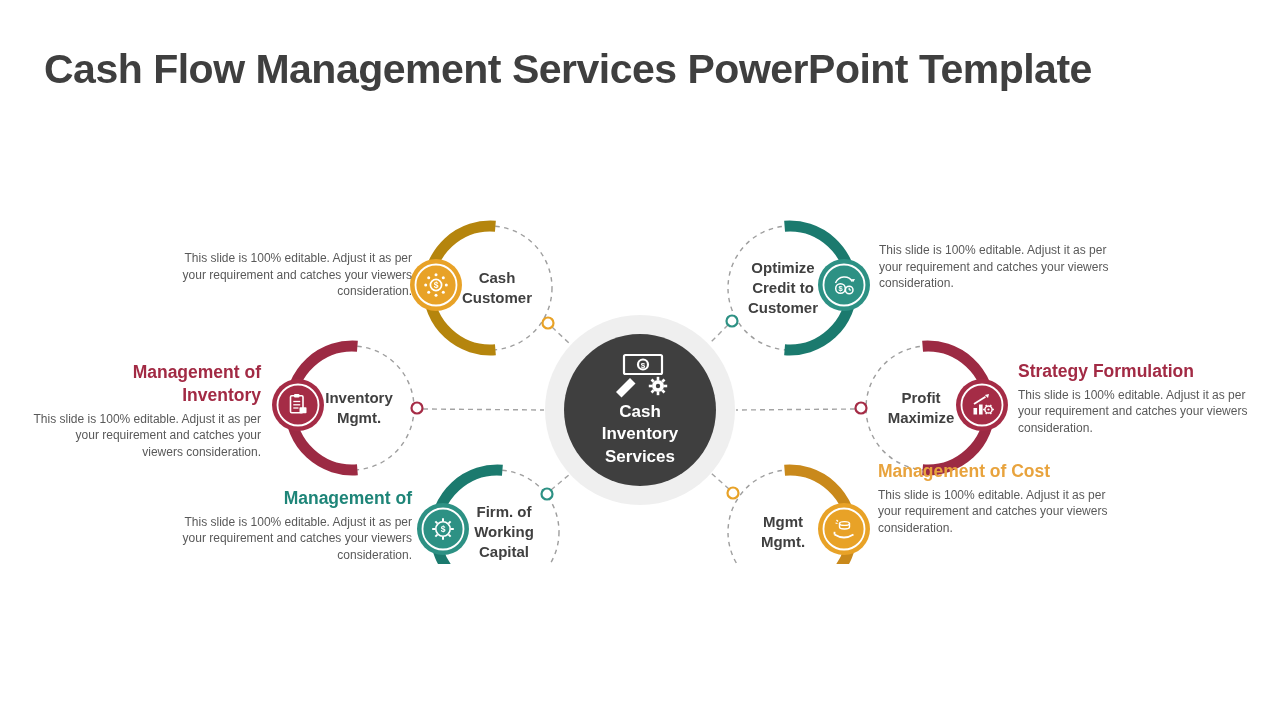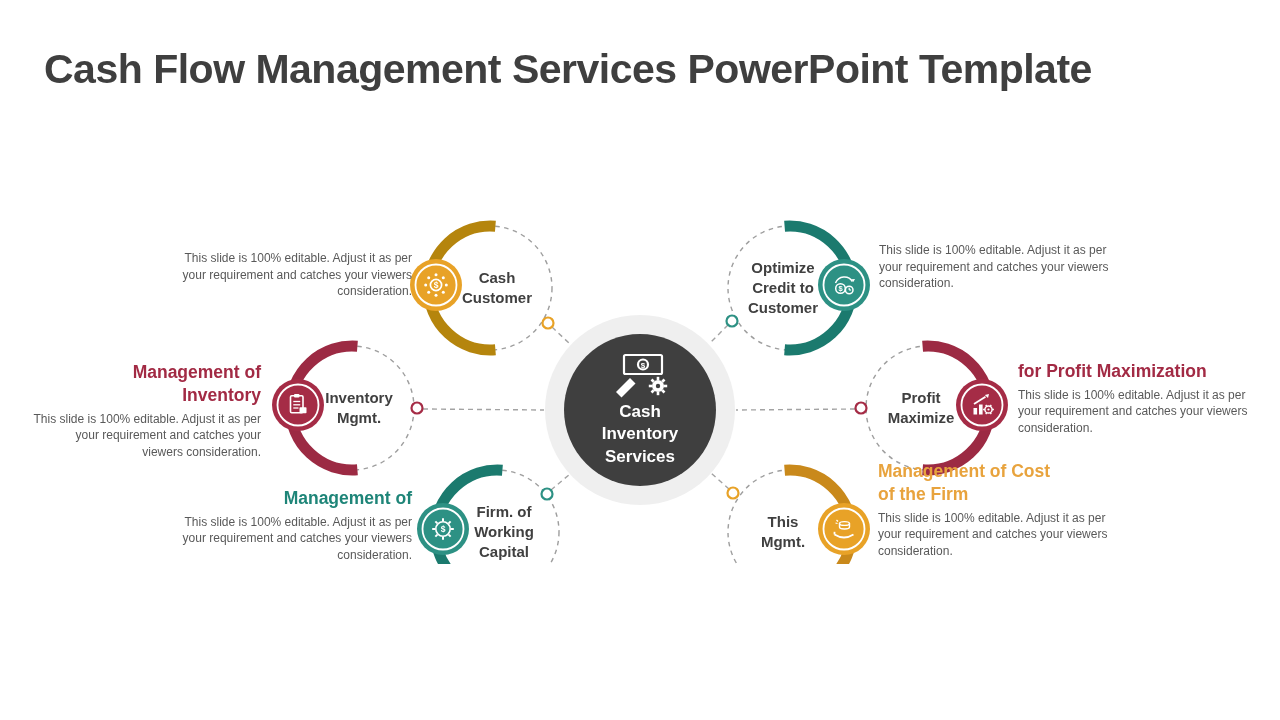--- a/index.html
+++ b/index.html
@@ -178,21 +178,21 @@
       <circle cx="26" cy="26" r="26" fill="#e8a227"></circle>
       <circle cx="26" cy="26" r="20.5" fill="none" stroke="#fff" stroke-width="1.8"></circle>
       <ellipse cx="26.5" cy="20.5" rx="5" ry="1.9" fill="none" stroke="#fff" stroke-width="1.4"></ellipse>
       <path d="M21.5,20.5 v3.6 a 5 1.9 0 0 0 10,0 v-3.6" fill="none" stroke="#fff" stroke-width="1.4"></path>
       <line x1="18.5" y1="17" x2="20" y2="18.5" stroke="#fff" stroke-width="1.2"></line>
       <line x1="17.5" y1="20" x2="19.5" y2="20.5" stroke="#fff" stroke-width="1.2"></line>
       <path d="M16.5,31.5 q 9.5 6 19,0" fill="none" stroke="#fff" stroke-width="1.8"></path>
       <line x1="16.5" y1="31.5" x2="16.5" y2="28.8" stroke="#fff" stroke-width="1.8"></line>
     </svg>
     <div class="node-label pad-r">
-      <div>This</div>
+      <div>Mgmt</div>
       <div>Mgmt.</div>
     </div>
   </div>
 
   <svg class="connector-layer" width="1280" height="720">
     <g stroke="#a3a3a3" stroke-width="1.4" stroke-dasharray="5 4" fill="none">
       <path d="M552,327 L571,345"></path>
       <path d="M423,409 L544,410"></path>
       <path d="M551,490 L570,474"></path>
       <path d="M728,325 L709,344"></path>
@@ -253,23 +253,22 @@
   <div class="caption align-r c-teal" style="right:868px;top:487px;">
     <div class="h-line">Management of</div>
     <div class="body">This slide is 100% editable. Adjust it as per your requirement and catches your viewers consideration.</div>
   </div>
 
   <div class="caption c-teal" style="left:879px;top:238px;">
     <div class="body">This slide is 100% editable. Adjust it as per your requirement and catches your viewers consideration.</div>
   </div>
 
   <div class="caption c-red" style="left:1018px;top:360px;">
-    <div class="h-line">for Profit Maximization</div>
+    <div class="h-line">Strategy Formulation</div>
     <div class="body">This slide is 100% editable. Adjust it as per your requirement and catches your viewers consideration.</div>
   </div>
 
   <div class="caption c-gold" style="left:878px;top:460px;">
     <div class="h-line">Management of Cost</div>
-    <div class="h-line">of the Firm</div>
     <div class="body">This slide is 100% editable. Adjust it as per your requirement and catches your viewers consideration.</div>
   </div>
 
 </div>
 
 </body></html>

